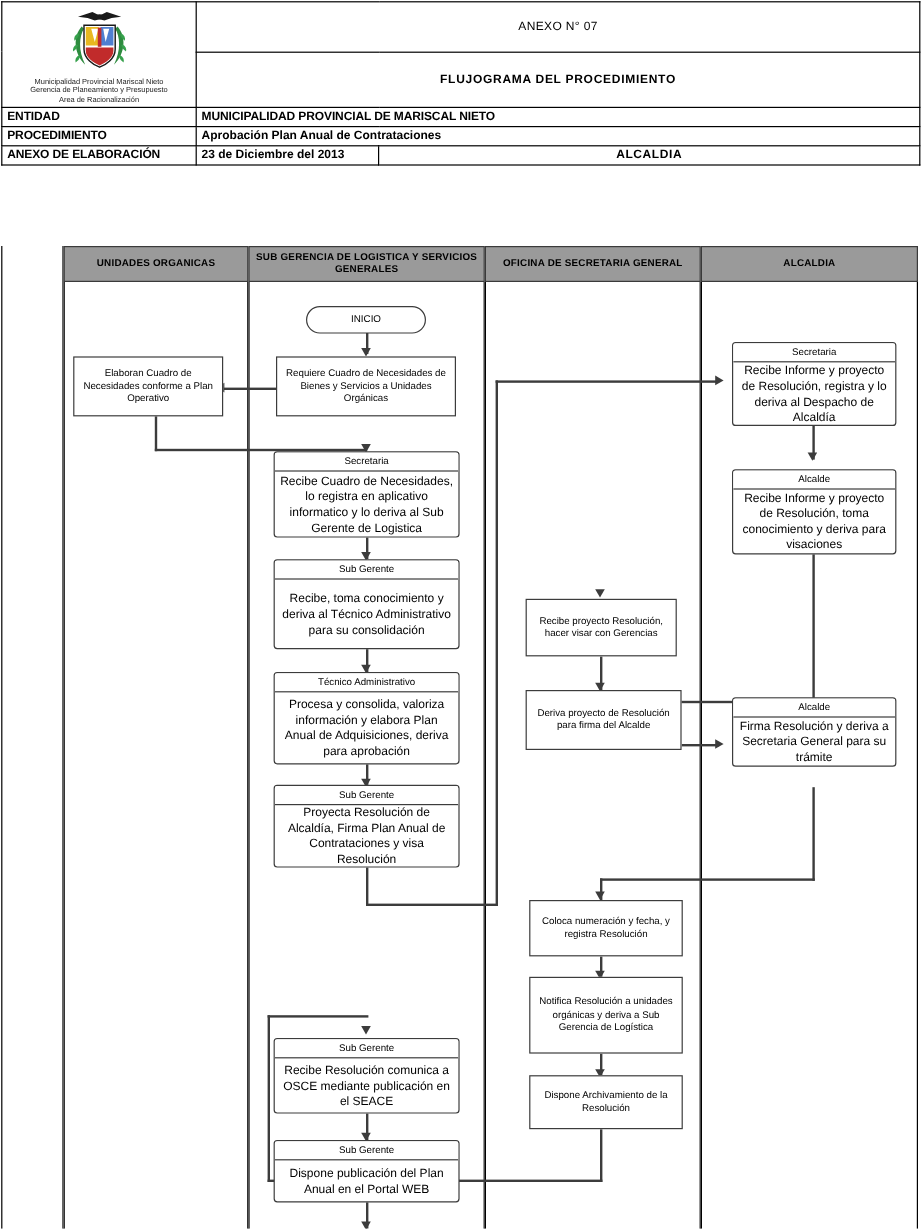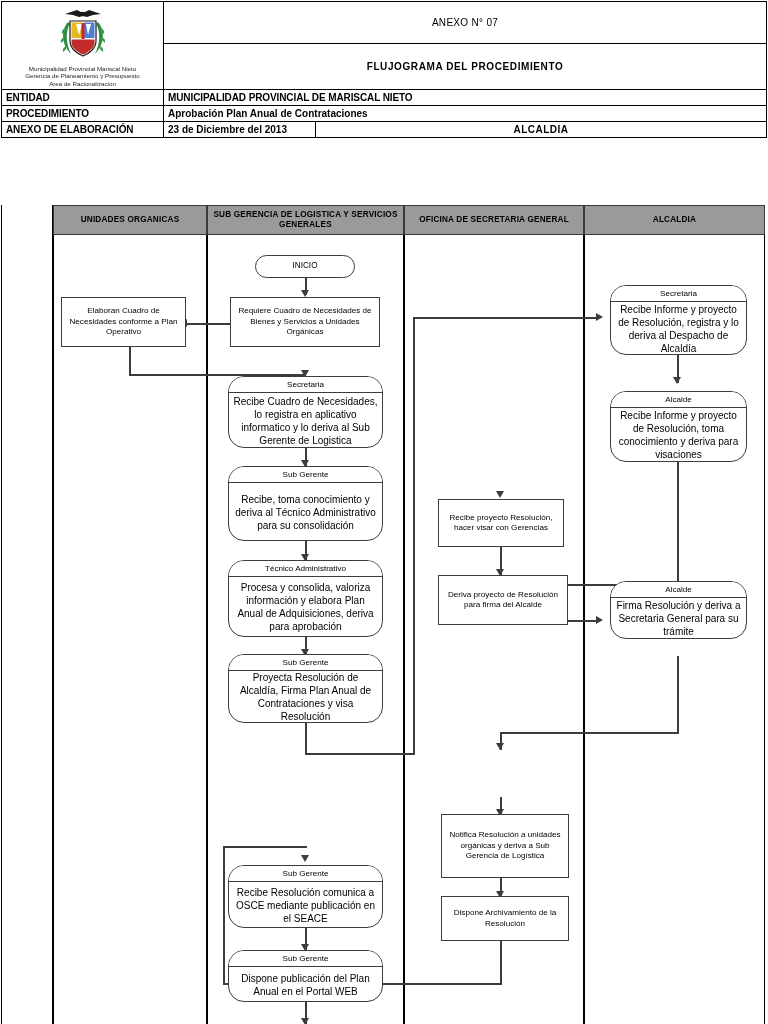--- a/index.html
+++ b/index.html
@@ -86,21 +86,21 @@
     text-align:center;
     color:#000;
     display:flex;align-items:center;justify-content:center;
     padding:2px 4px;
   }
   .node.term{
     border-radius:14px;font-size:8.2px;border:1.2px solid #3c3c3c;
   }
   
   .node.titled{
-    display:block;padding:0;border-radius:16px;overflow:hidden;
+    display:block;padding:0;border-radius:3px;overflow:hidden;
   }
   .node .ttl{
     font-size:8.1px;text-align:center;
     padding:2.5px 2px 2.5px 2px;
     border-bottom:1.1px solid #3c3c3c;
     background:#fff;
   }
   .node .bdy{
     font-size:10px;line-height:1.3;text-align:center;
     padding:3px 4px;
@@ -309,20 +309,21 @@
       <div class="ttl">Sub Gerente</div>
       <div class="bdy" style="height:35px;">Dispone publicación del Plan Anual en el Portal WEB</div>
     </div>
 
     <div class="node term" style="left:272px;top:819px;width:65px;height:21px;">FIN</div>
 
     <div class="node" style="left:437px;top:294px;width:126px;height:48px;">Recibe proyecto Resolución, hacer visar con Gerencias</div>
 
     <div class="node" style="left:437px;top:370px;width:130px;height:50px;">Deriva proyecto de Resolución para firma del Alcalde</div>
 
+    <div class="node" style="left:440px;top:545px;width:128px;height:47px;">Coloca numeración y fecha, y registra Resolución</div>
 
     <div class="node" style="left:440px;top:609px;width:128px;height:64px;">Notifica Resolución a unidades orgánicas y deriva a Sub Gerencia de Logística</div>
 
     <div class="node" style="left:440px;top:691px;width:128px;height:45px;">Dispone Archivamiento de la Resolución</div>
 
     <div class="node titled" style="left:609px;top:80px;width:137px;height:70px;">
       <div class="ttl">Secretaria</div>
       <div class="bdy" style="height:53px;">Recibe Informe y proyecto de Resolución, registra y lo deriva al Despacho de Alcaldía</div>
     </div>
 

